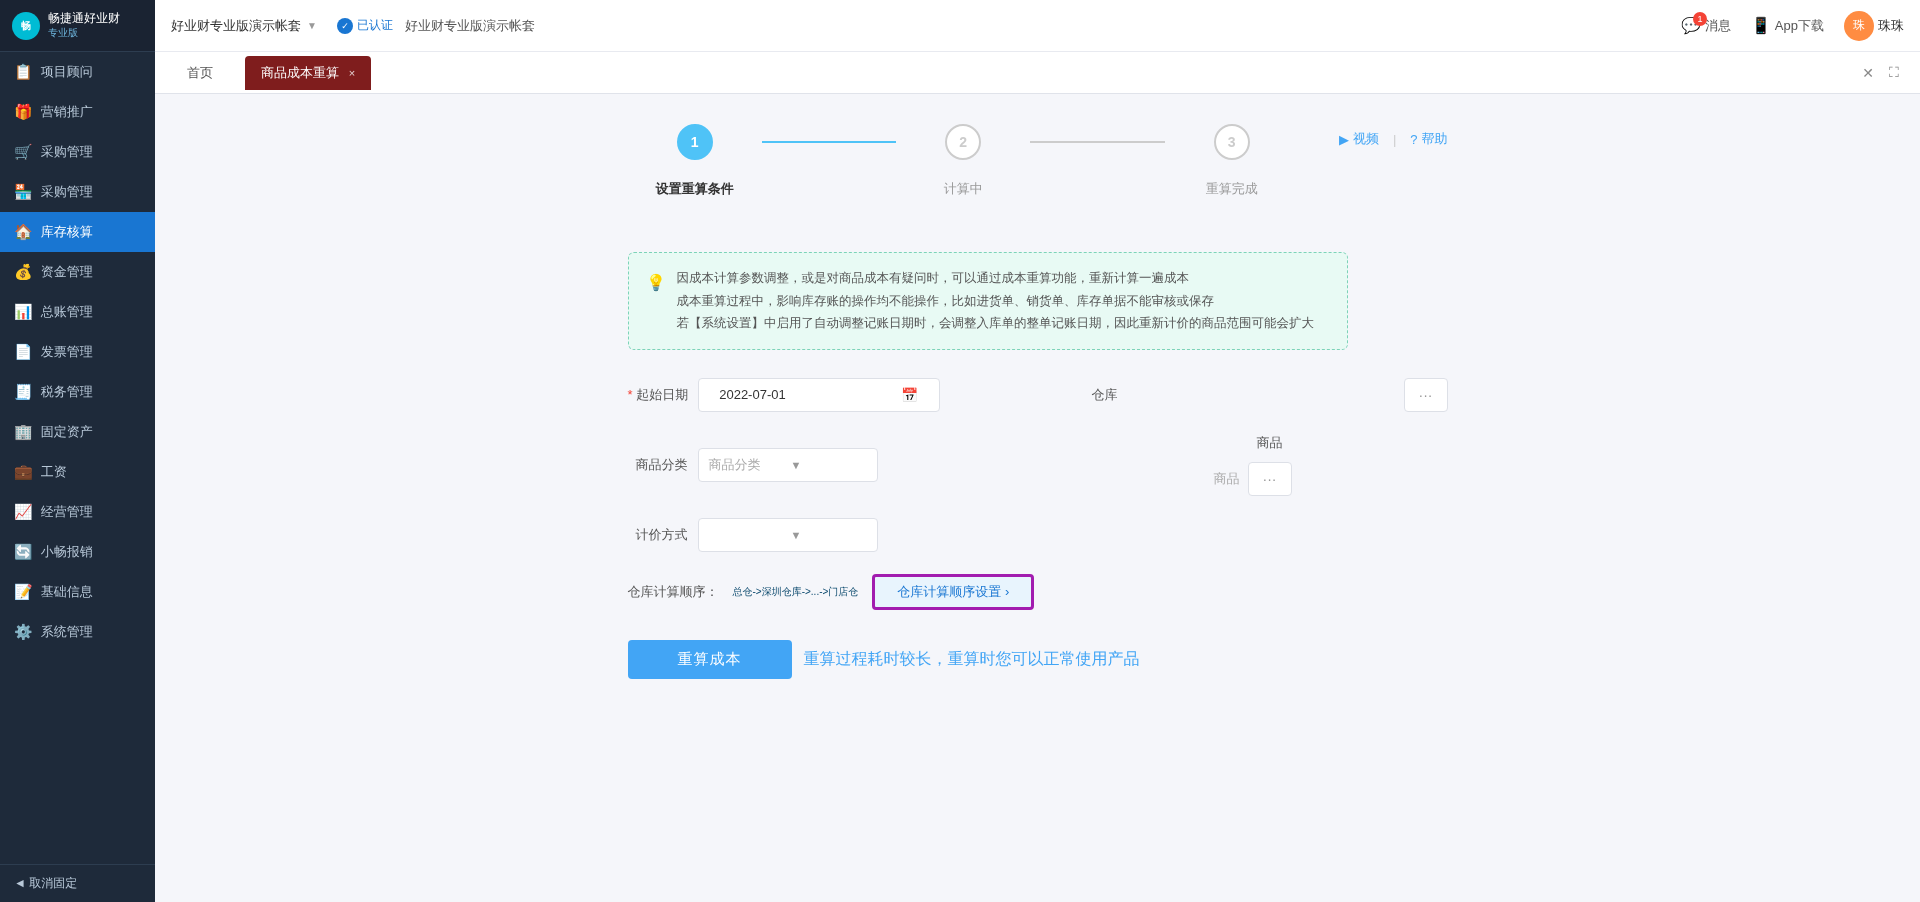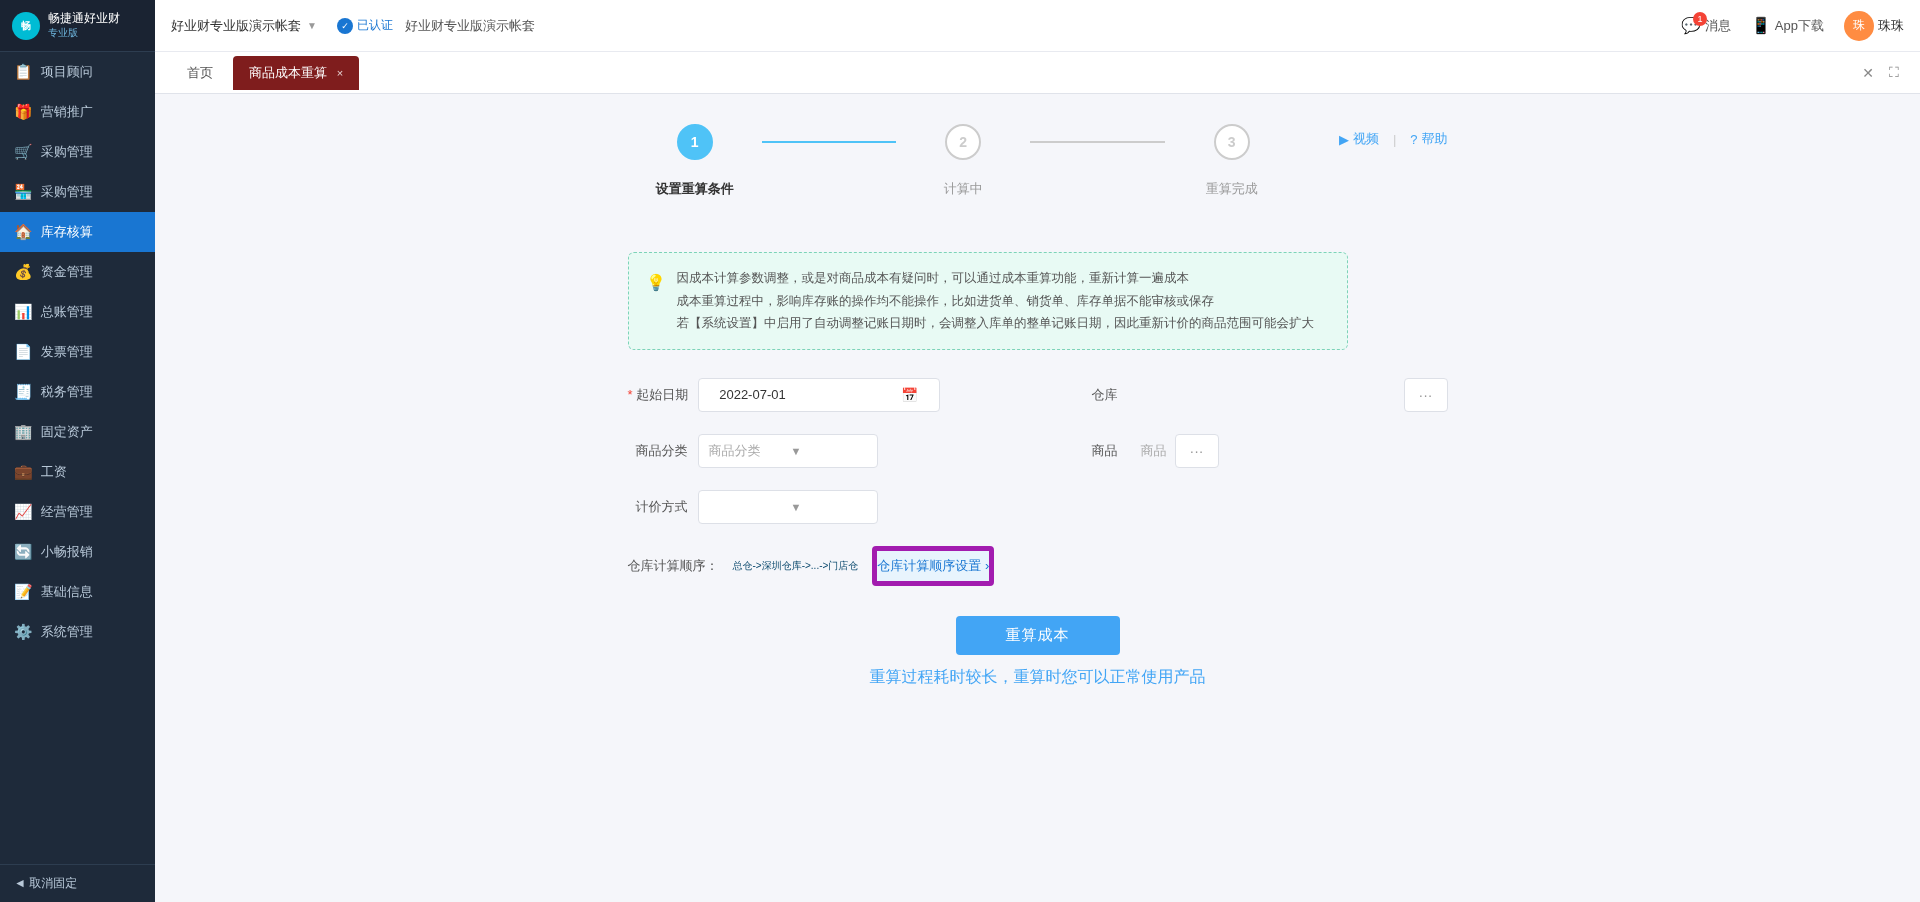--- a/index.html
+++ b/index.html
@@ -172,21 +172,21 @@
     .topbar-username { color: #333; font-size: 13px; }
 
     
     .tabs-bar {
       background: #fff;
       display: flex;
       align-items: center;
       padding: 0 16px;
       border-bottom: 1px solid #e0e3ea;
       height: 42px;
-      gap: 4px;
+      gap: 16px;
     }
     .tab {
       padding: 8px 16px;
       font-size: 13px;
       cursor: pointer;
       color: #555;
       border-radius: 3px 3px 0 0;
     }
     .tab.active {
       background: #7f1d1d;
@@ -361,36 +361,35 @@
     
     .warehouse-order {
       display: flex;
       align-items: center;
       gap: 14px;
       margin-bottom: 30px;
     }
     .warehouse-label { color: #555; font-size: 13px; }
     .warehouse-value { color: #0c4a6e; font-size: 10px; }
     .warehouse-order-btn {
-      border: 5px solid #a21caf;
+      border: 3px solid #a21caf;
       border-radius: 4px;
       background: #e8f4fd;
       color: #1976d2;
-      padding: 6px 0;
+      padding: 6px 22px;
       cursor: pointer;
       font-size: 13px;
       display: flex;
       align-items: center;
       gap: 4px;
     }
 
     
     .recalc-section {
       display: flex;
-      flex-direction: column;
       align-items: center;
       gap: 12px;
       margin-top: 20px;
     }
     .recalc-btn {
       background: #42a5f5;
       color: #fff;
       border: none;
       border-radius: 4px;
       padding: 10px 50px;
@@ -625,21 +624,21 @@
       </div>
 
       <div class="form-row">
         <div class="form-field">
           <span class="form-label">商品分类</span>
           <div class="form-select-wrap">
             <span>商品分类</span>
             <span class="chevron">▼</span>
           </div>
         </div>
-        <div class="form-field" style="display: flex; align-items: center; gap: 23px;">
+        <div class="form-field" style="display: flex; align-items: center; gap: 10px; flex-direction: column;">
           <span class="form-label">商品</span>
           <div style="flex:1; display:flex; gap:8px; align-items:center; justify-content:flex-start;">
             <span class="form-label" style="color:#aaa; min-width:auto;">商品</span>
             <button class="form-dots-btn">···</button>
           </div>
         </div>
       </div>
 
       <div class="form-row">
         <div class="form-field">

